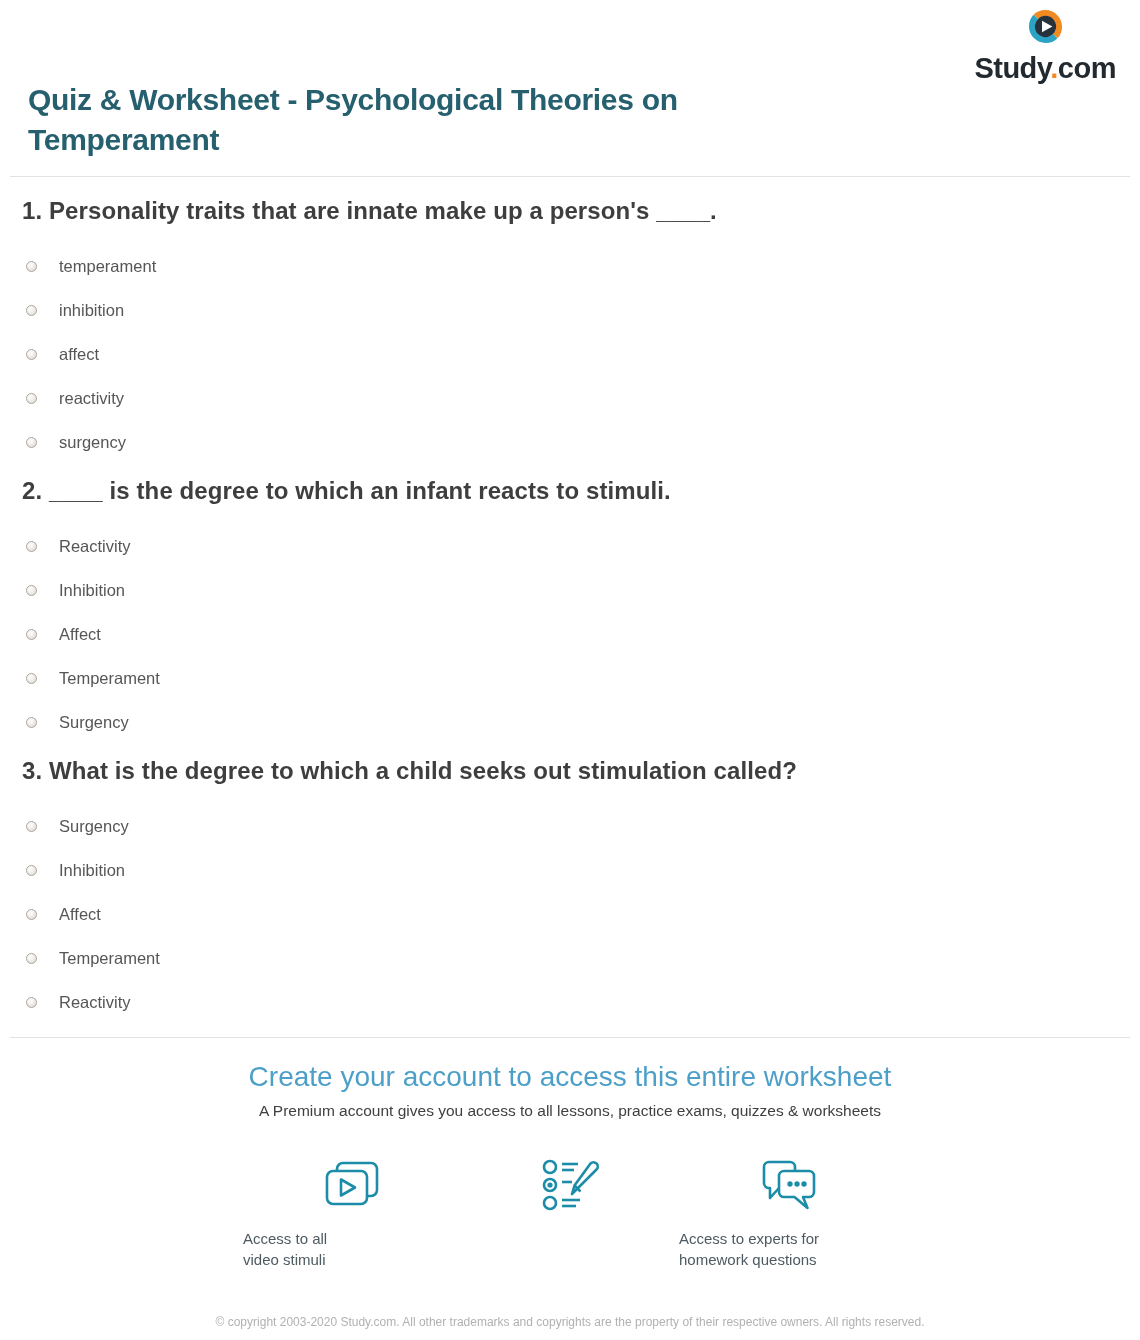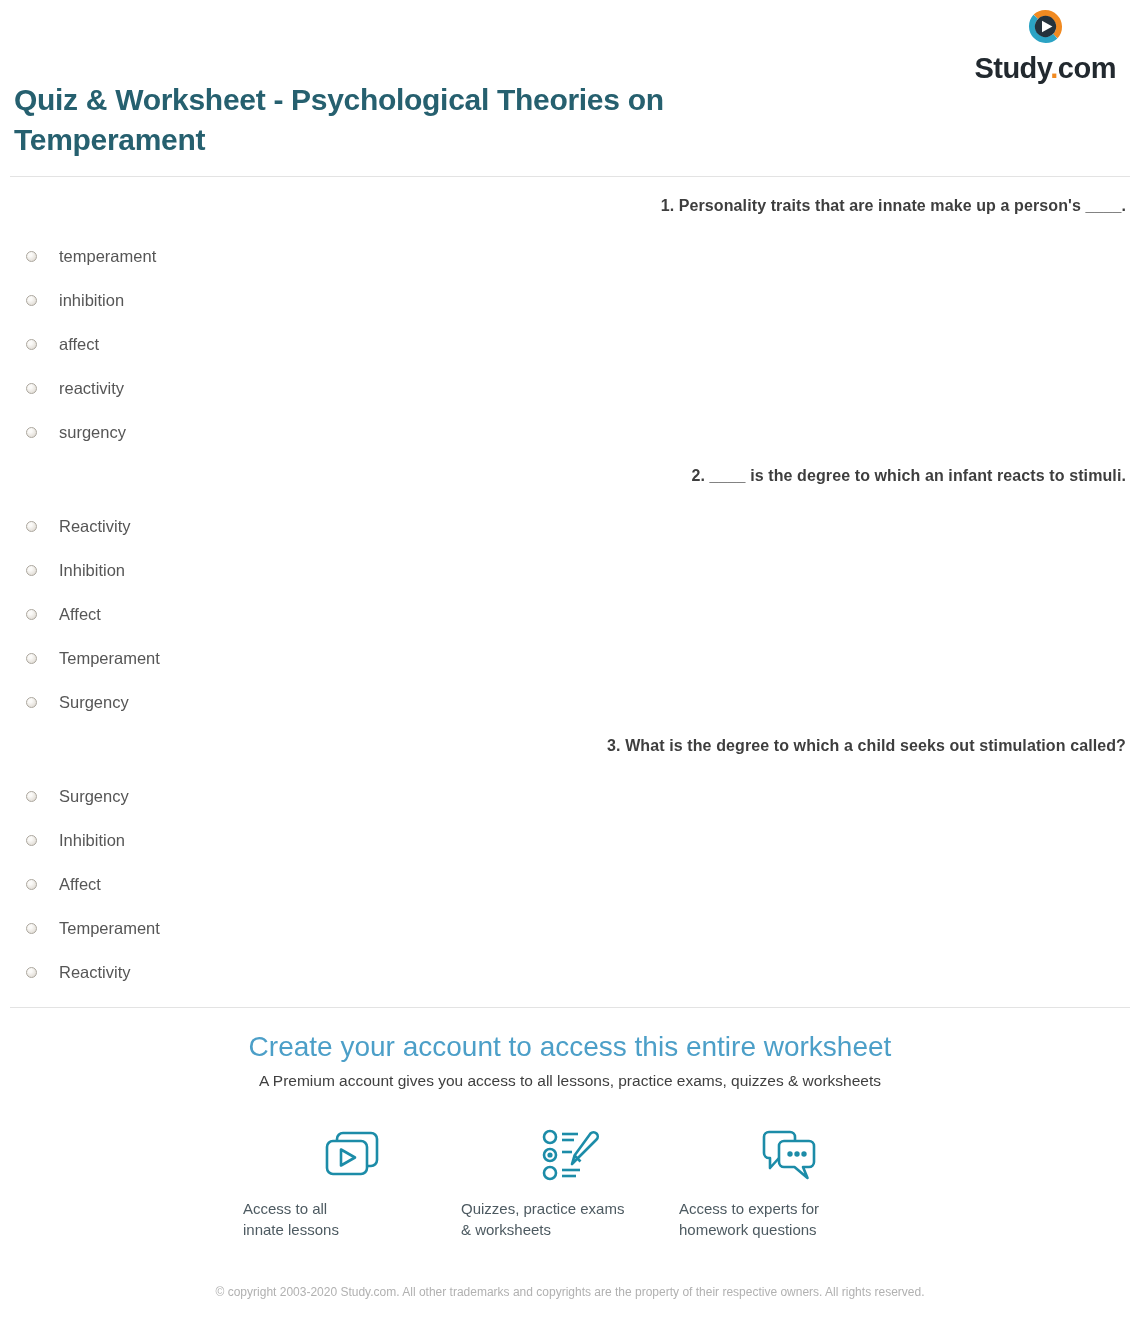--- a/index.html
+++ b/index.html
@@ -17,36 +17,35 @@
     font-size: 15px; color: #4f4f4f; letter-spacing: 0.1px;
   }
   .logo {
     position: absolute; right: 24px; top: 8px;
     display: flex; align-items: center; gap: 7px; cursor: pointer; flex-direction: column;
   }
   .logo-text { font-size: 29px; font-weight: bold; color: #22292f; letter-spacing: -0.5px; }
   .logo-dot { color: #f18a21; }
   
   .page-title {
-    margin: 22px 14px 0 14px;
+    margin: 22px 14px 0 28px;
     max-width: 700px;
     font-size: 30px; font-weight: bold; line-height: 1.32;
     color: #26606f; letter-spacing: -0.3px;
   }
   hr.divider {
     border: none; border-top: 1px solid #e3e3e3;
     margin: 17px 10px 18px 10px;
   }
   
   .questions { padding: 0 14px; }
   .question { margin-top: 20px; }
   .question-title {
-    margin: 0; font-size: 16px; font-weight: bold; color: #3e3e3e;
+    margin: 8px; font-size: 24px; font-weight: bold; color: #3e3e3e;
     letter-spacing: 0.1px;
-    text-align: right;
   }
   .options { margin-top: 32px; }
   .option {
     display: flex; align-items: center;
     height: 18px; margin: 0 0 26px 12px; cursor: pointer;
   }
   .radio {
     width: 11px; height: 11px; border-radius: 50%;
     border: 1px solid #aca79e;
     background: radial-gradient(circle at 35% 30%, #fbfaf8 20%, #ddd8d0 90%);
@@ -183,44 +182,40 @@
   <div class="feature">
     <div class="feature-icon">
       <svg width="64" height="56" viewBox="0 0 64 56">
         <rect x="17" y="3" width="40" height="33" rx="6" fill="#ffffff" stroke="#1c8ca8" stroke-width="2.6"></rect>
         <rect x="7" y="11" width="40" height="33" rx="6" fill="#ffffff" stroke="#1c8ca8" stroke-width="2.6"></rect>
         <path d="M21 19.5 L35 27.5 L21 35.5 Z" fill="none" stroke="#1c8ca8" stroke-width="2.6" stroke-linejoin="round"></path>
       </svg>
     </div>
     <div class="feature-label">
       <div>Access to all</div>
-      <div>innate lessons</div>
+      <div>video stimuli</div>
     </div>
   </div>
 
   <div class="feature">
     <div class="feature-icon">
       <svg width="64" height="60" viewBox="0 0 64 60">
         <circle cx="12" cy="11" r="6" fill="none" stroke="#1c8ca8" stroke-width="2.6"></circle>
         <circle cx="12" cy="29" r="6" fill="none" stroke="#1c8ca8" stroke-width="2.6"></circle>
         <circle cx="12" cy="47" r="6" fill="none" stroke="#1c8ca8" stroke-width="2.6"></circle>
         <circle cx="12" cy="29" r="2.6" fill="#1c8ca8"></circle>
         <line x1="24" y1="8" x2="40" y2="8" stroke="#1c8ca8" stroke-width="2.6"></line>
         <line x1="24" y1="14" x2="36" y2="14" stroke="#1c8ca8" stroke-width="2.6"></line>
         <line x1="24" y1="26" x2="34" y2="26" stroke="#1c8ca8" stroke-width="2.6"></line>
         <line x1="24" y1="44" x2="42" y2="44" stroke="#1c8ca8" stroke-width="2.6"></line>
         <line x1="24" y1="50" x2="38" y2="50" stroke="#1c8ca8" stroke-width="2.6"></line>
         <path d="M34,38 l2.5,-8.5 L52.5,7.5 a4.2,4.2 0 0 1 6,6 L42.5,29.5 Z" fill="#ffffff" stroke="#1c8ca8" stroke-width="2.6" stroke-linejoin="round"></path>
         <path d="M36.5,29.5 l6,6" fill="none" stroke="#1c8ca8" stroke-width="2.6"></path>
       </svg>
     </div>
-    <div class="feature-label">
-      <div>Quizzes, practice exams</div>
-      <div>&amp; worksheets</div>
-    </div>
   </div>
 
   <div class="feature">
     <div class="feature-icon">
       <svg width="64" height="58" viewBox="0 0 64 58">
         <path d="M13,4 h21 a5,5 0 0 1 5,5 v16 a5,5 0 0 1 -5,5 H23 l-9,10 v-10 h-1 a5,5 0 0 1 -5,-5 V9 a5,5 0 0 1 5,-5 z" fill="#ffffff" stroke="#1c8ca8" stroke-width="2.6" stroke-linejoin="round"></path>
         <path d="M28,13 h25 a5,5 0 0 1 5,5 v16 a5,5 0 0 1 -5,5 h-6 l4.5,11 l-13,-11 H28 a5,5 0 0 1 -5,-5 V18 a5,5 0 0 1 5,-5 z" fill="#ffffff" stroke="#1c8ca8" stroke-width="2.6" stroke-linejoin="round"></path>
         <circle cx="34" cy="26" r="2.7" fill="#1c8ca8"></circle>
         <circle cx="41" cy="26" r="2.7" fill="#1c8ca8"></circle>
         <circle cx="48" cy="26" r="2.7" fill="#1c8ca8"></circle>

